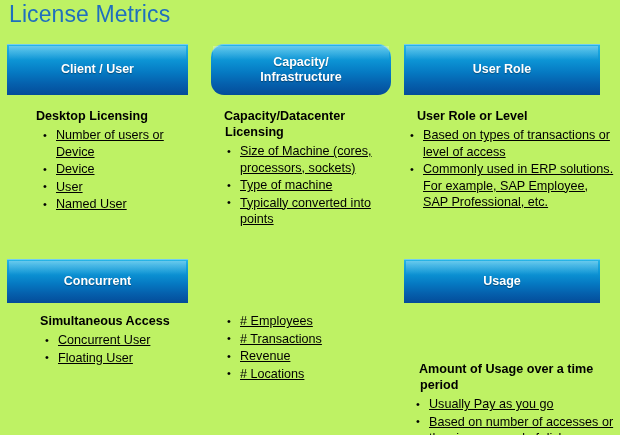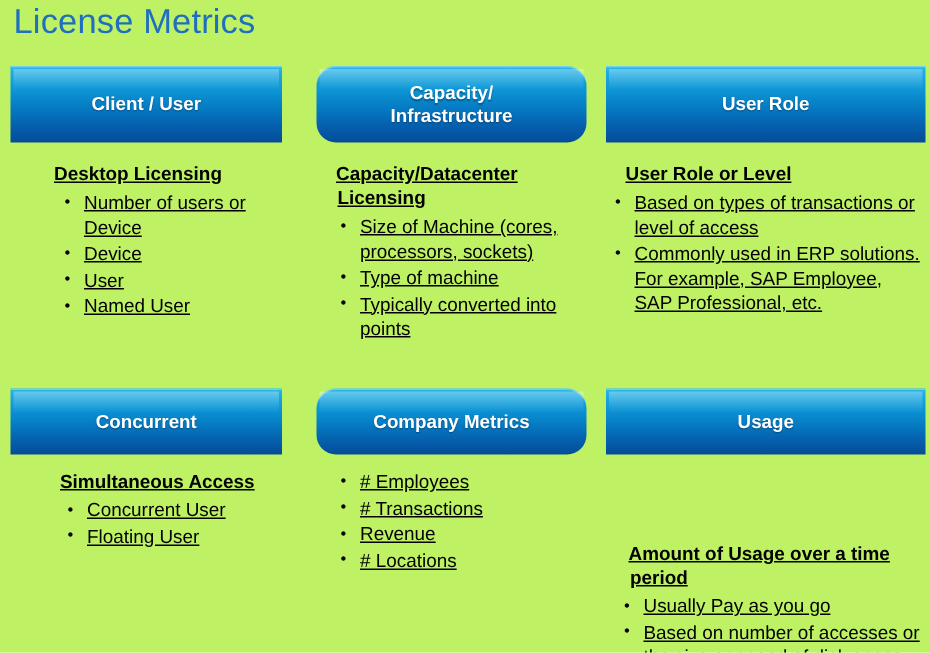--- a/index.html
+++ b/index.html
@@ -66,21 +66,21 @@
     pointer-events: none;
   }
 
   
   .hdr.r1 { top: 44px; height: 51px; }
   
   .hdr.r2 { top: 259px; height: 44px; }
 
   .col1 { left: 7px;  width: 181px; }
   .col2 { left: 211px; width: 180px; border-radius: 13px; }
-  .col3 { left: 404px; width: 213px; }
+  .col3 { left: 404px; width: 196px; }
 
   
   .body-block {
     position: absolute;
     box-sizing: border-box;
     color: #000000;
     font-size: 12.6px;
     line-height: 16.5px;
   }
   .body-block.b-col1 { left: 13px;  width: 190px; }
@@ -89,21 +89,20 @@
   .body-block.b-r1 { top: 108px; }
   .body-block.b-r2 { top: 313px; }
 
   .blk-heading {
     font-weight: bold;
     font-size: 12.6px;
     line-height: 16px;
     margin: 0 0 3px 0;
     padding-left: 24px;
     text-indent: -1px;
-    text-decoration: underline;
   }
   .body-block.b-col2 .blk-heading,
   .body-block.b-col3 .blk-heading { padding-left: 14px; }
   .body-block.b-col1.b-r2 .blk-heading { padding-left: 28px; }
   .body-block.b-col3.b-r2 .blk-heading { padding-left: 16px; margin-top: 48px; }
 
   ul.bullets {
     list-style: none;
     margin: 0;
     padding: 0;
@@ -173,23 +172,20 @@
     <div class="blk-heading">User Role or Level</div>
     <ul class="bullets">
       <li>Based on types of transactions or level of access</li>
       <li>Commonly used in ERP solutions.  For example,  SAP Employee, SAP Professional, etc.</li>
     </ul>
   </div>
 
   <div class="hdr r2 col1">
     <span class="hdr-label">Concurrent</span>
   </div>
-  <div class="hdr r2 col2">
-    <span class="hdr-label">Company Metrics</span>
-  </div>
   <div class="hdr r2 col3">
     <span class="hdr-label">Usage</span>
   </div>
 
   <div class="body-block b-col1 b-r2">
     <div class="blk-heading">Simultaneous Access</div>
     <ul class="bullets">
       <li>Concurrent User</li>
       <li>Floating User</li>
     </ul>

